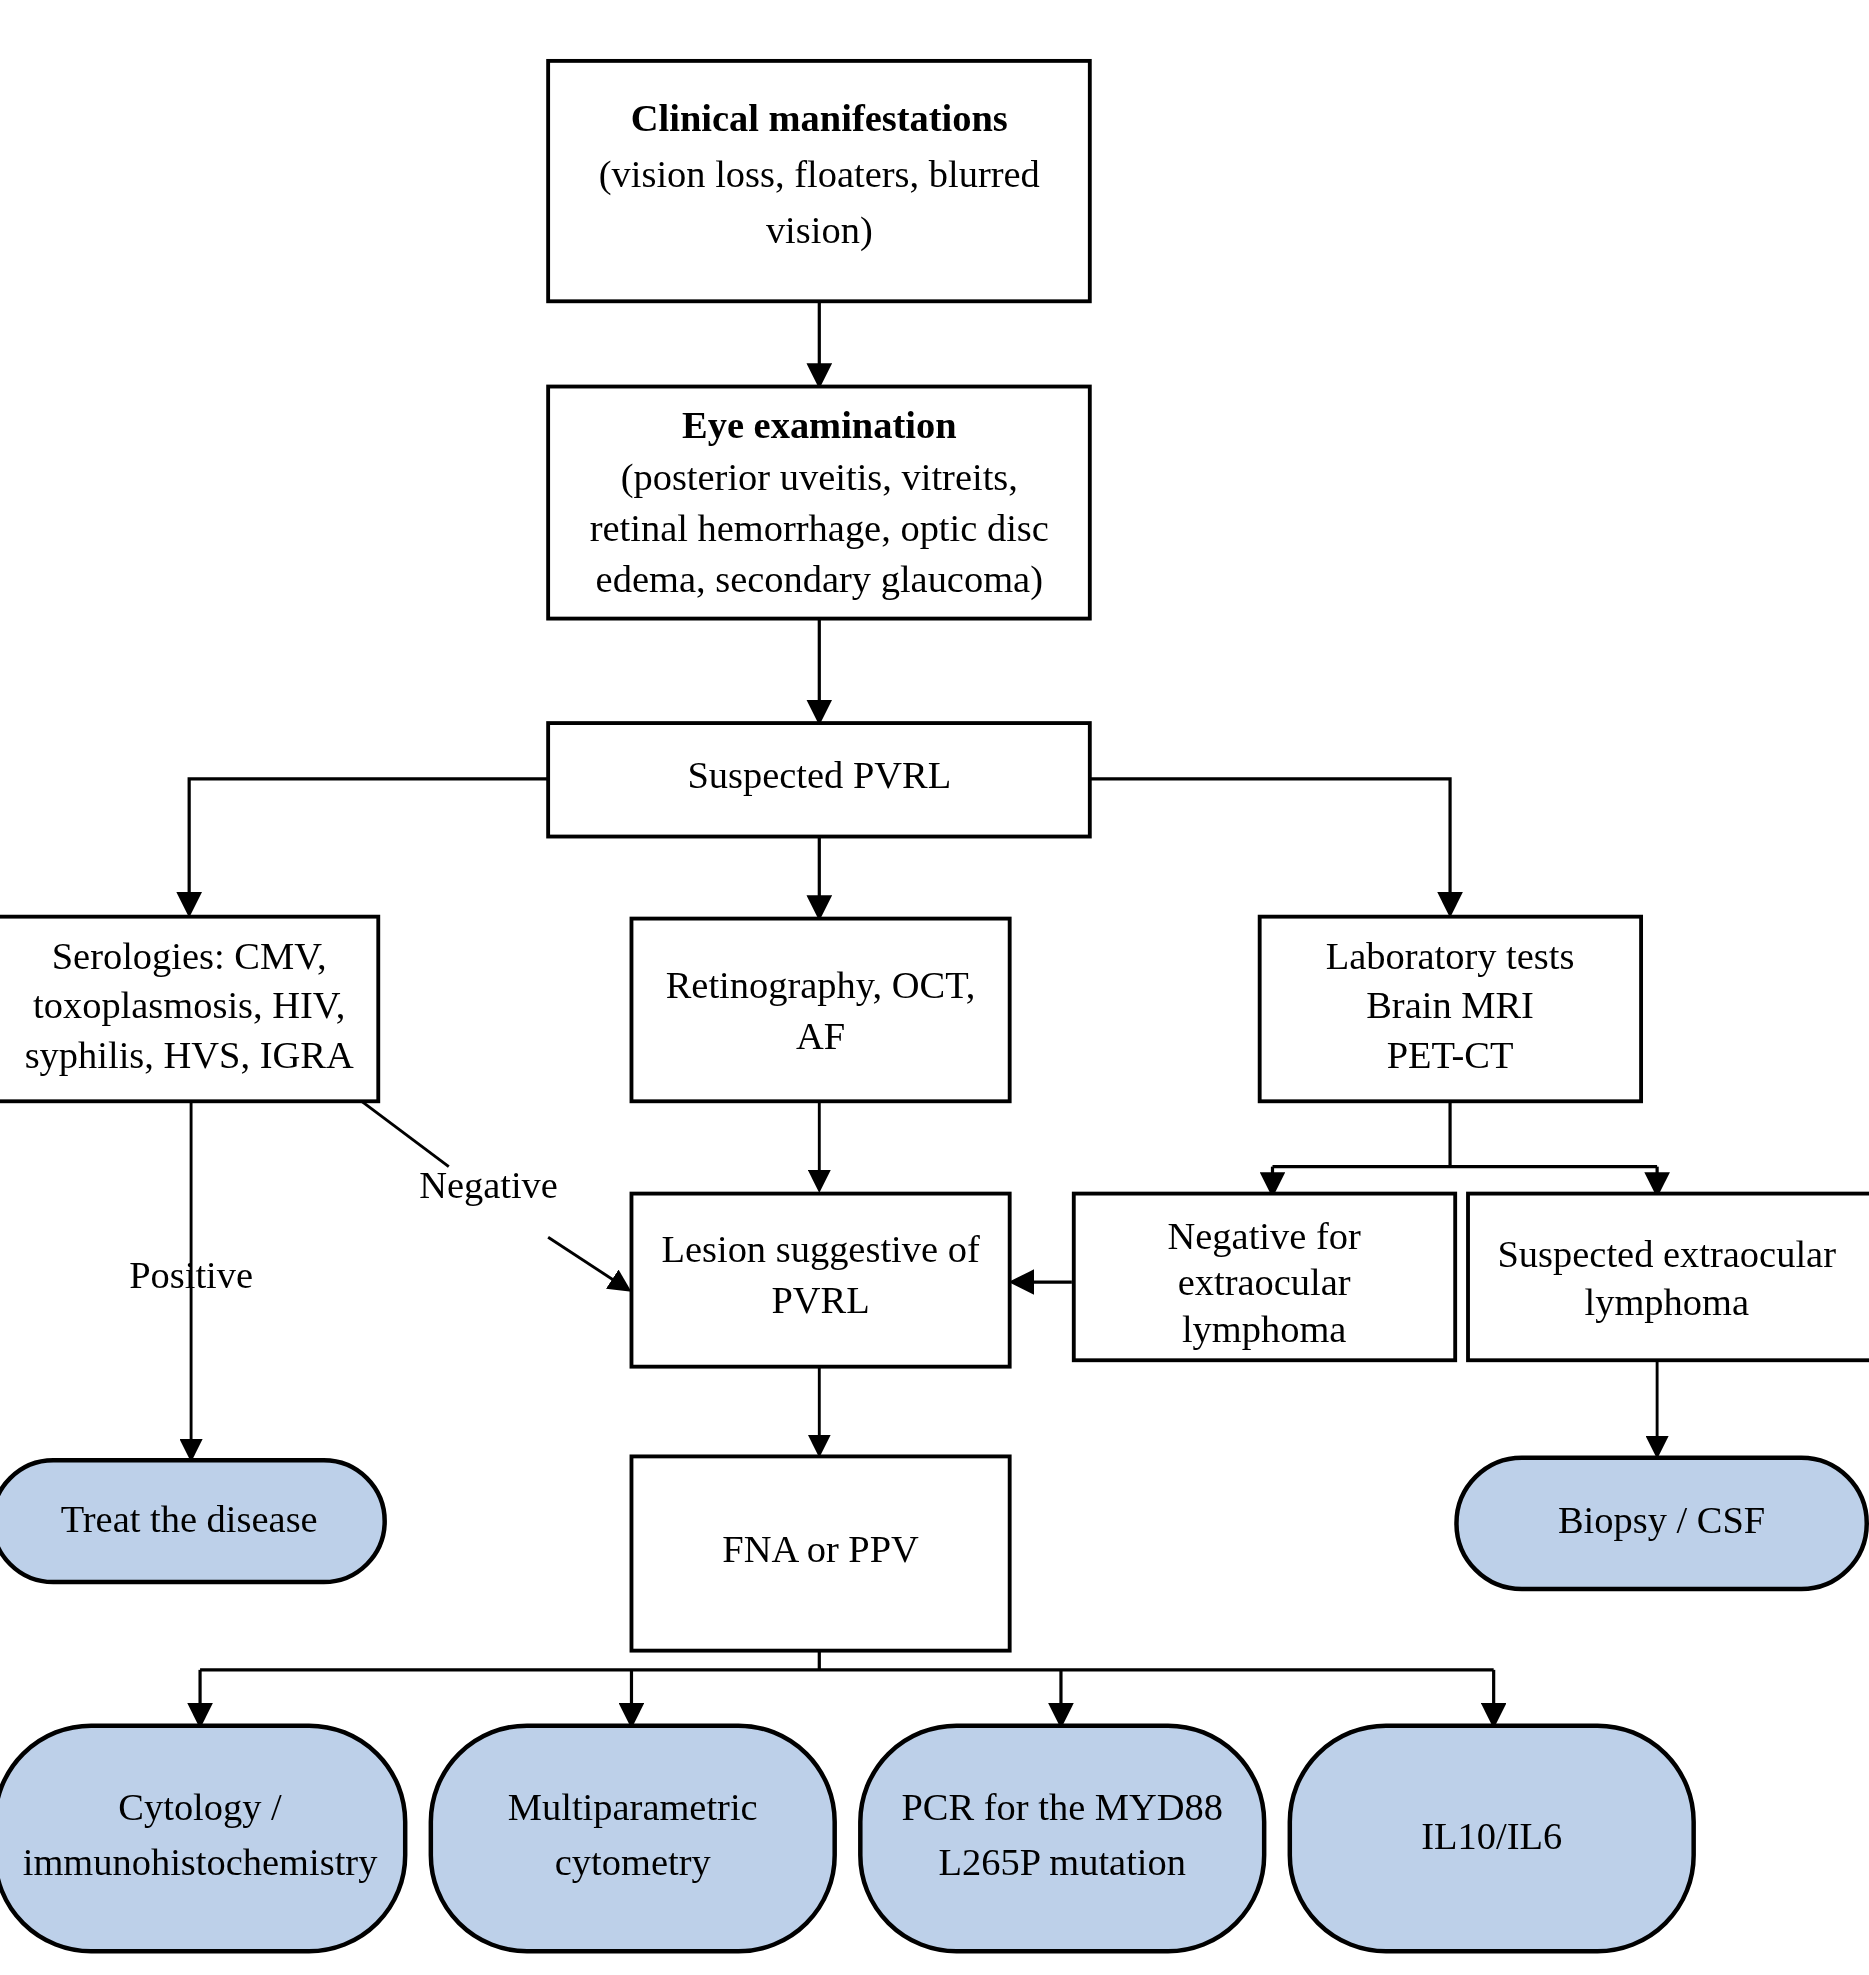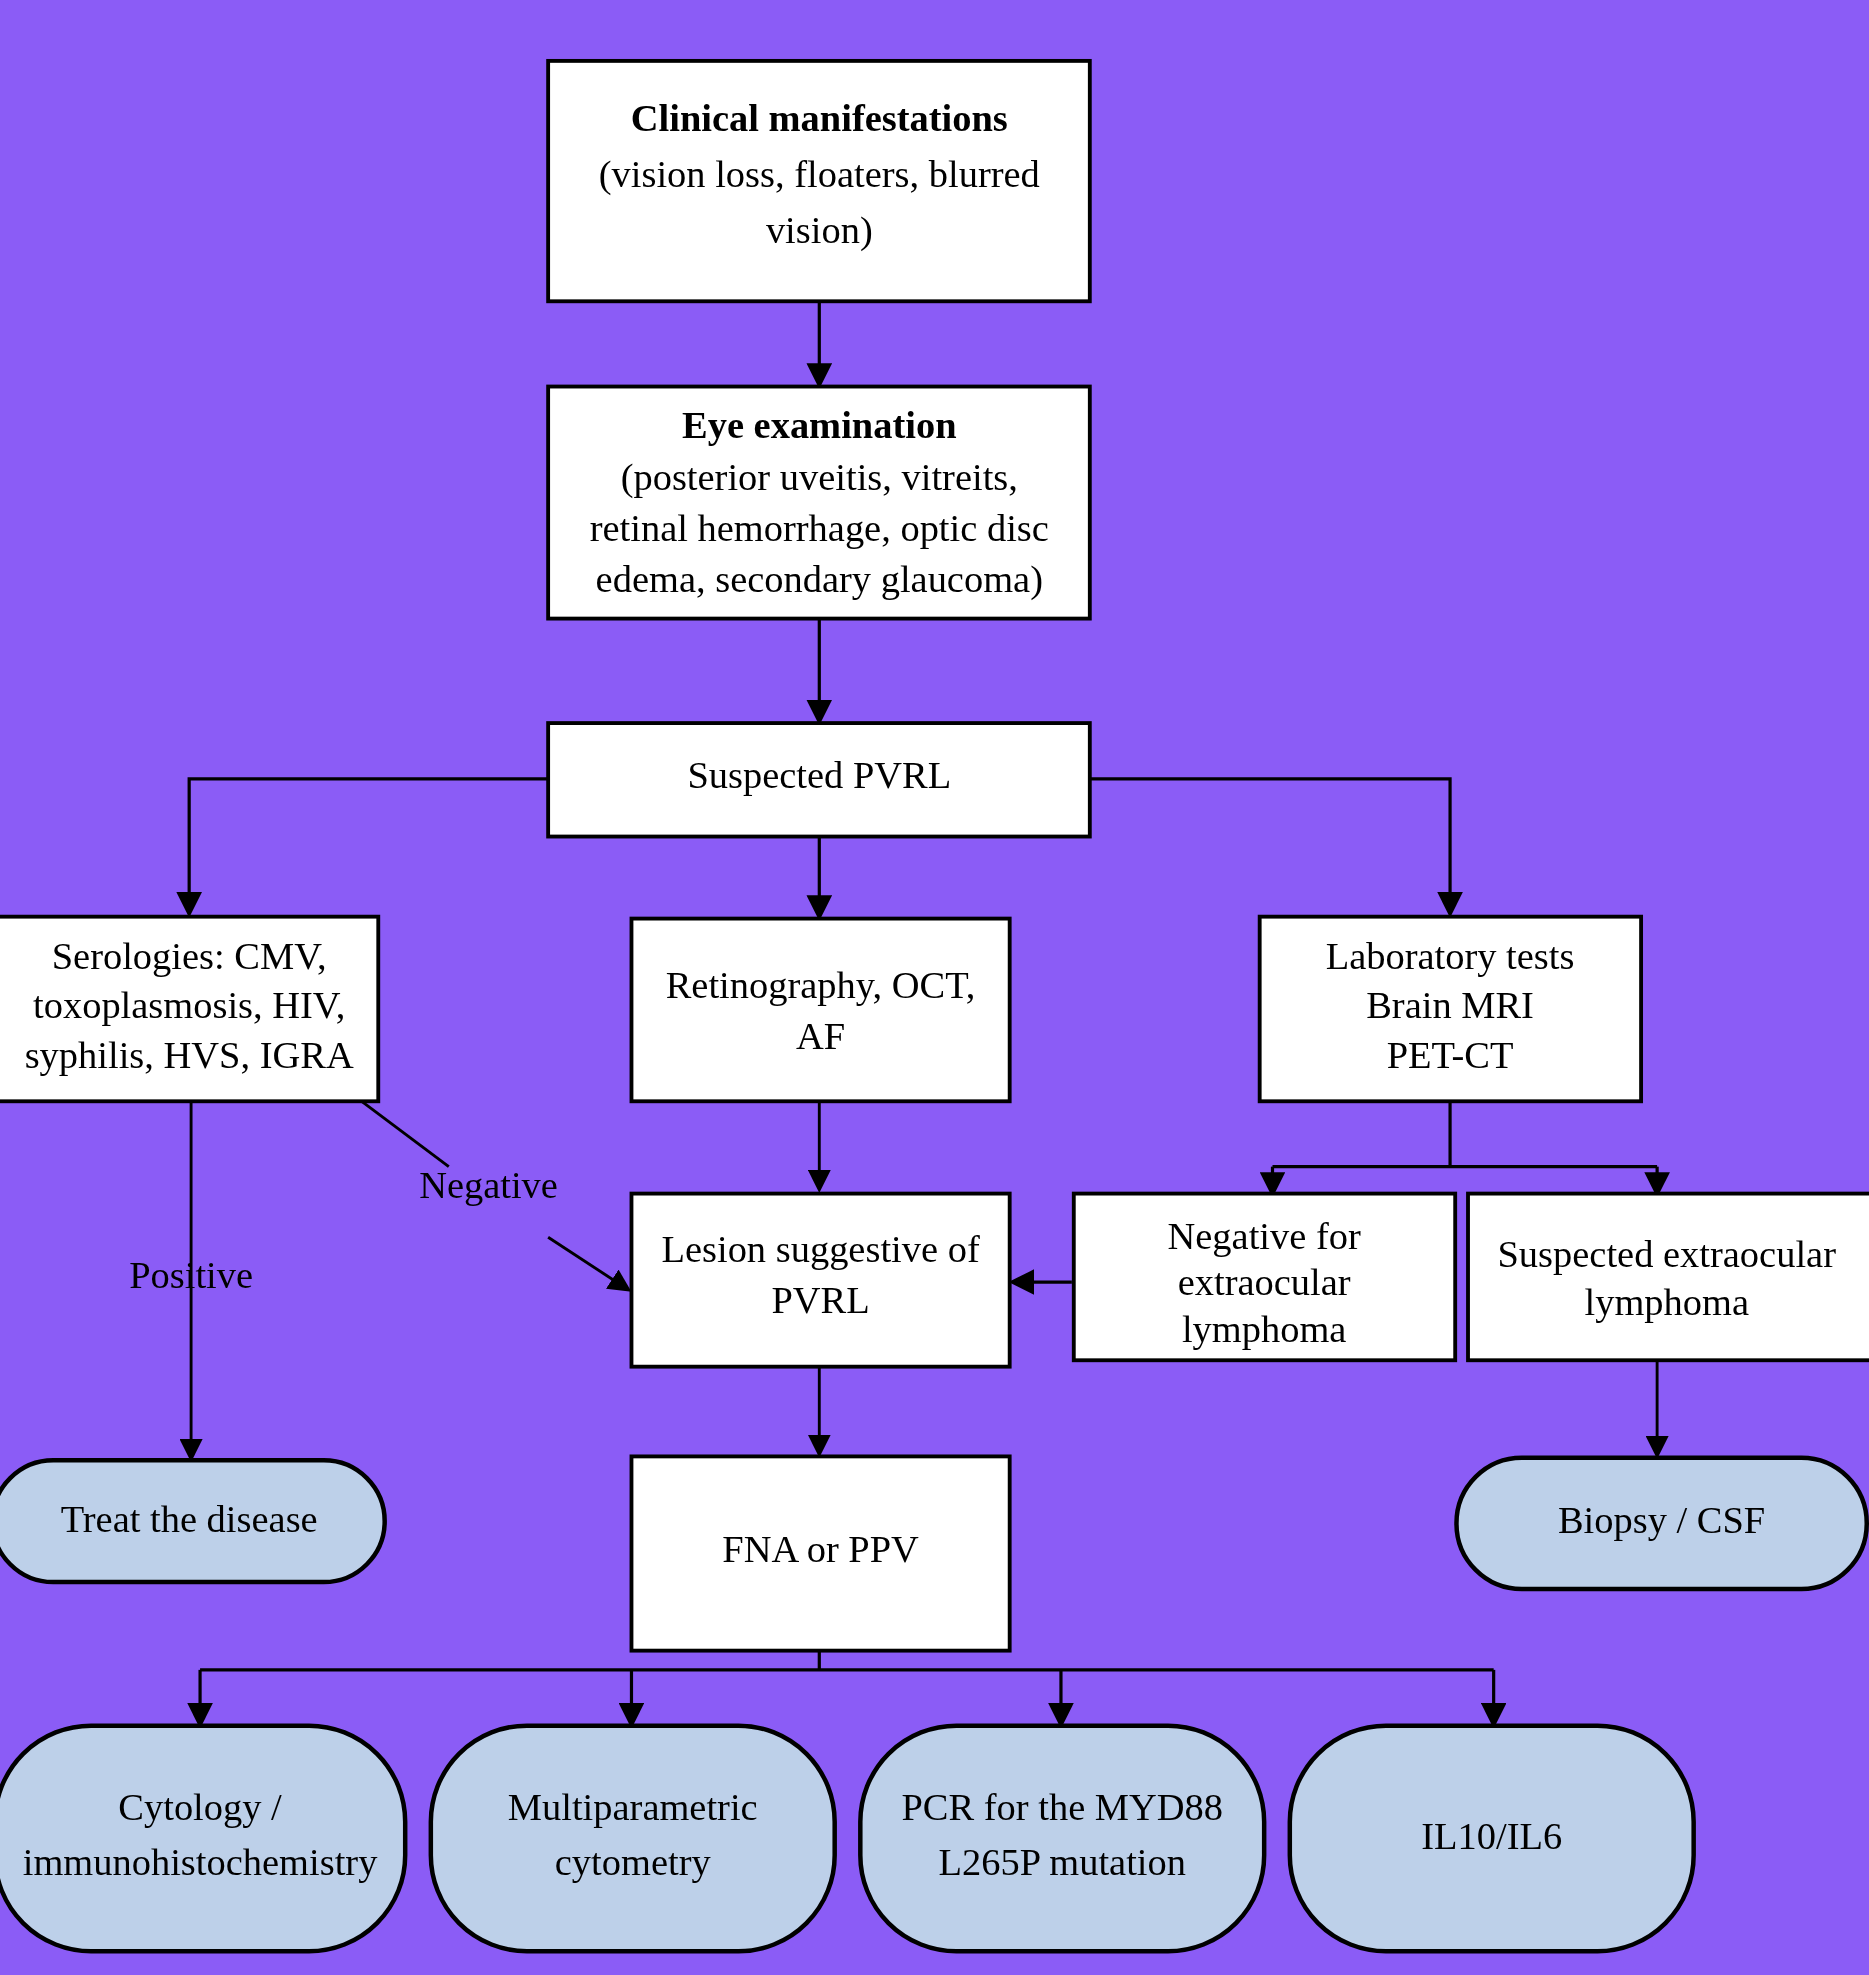--- a/index.html
+++ b/index.html
@@ -4,21 +4,21 @@
 <style>
   html, body {
     margin: 0;
     padding: 0;
     background: #d9d9d9;
   }
   #page {
     position: relative;
     width: 1870px;
     height: 1975px;
-    background: #8b5cf6;
+    background: #ffffff;
     font-family: "Liberation Serif", "DejaVu Serif", serif;
     overflow: hidden;
   }
   #flow {
     position: absolute;
     left: 0;
     top: 0;
     width: 1870px;
     height: 1975px;
     display: block;

